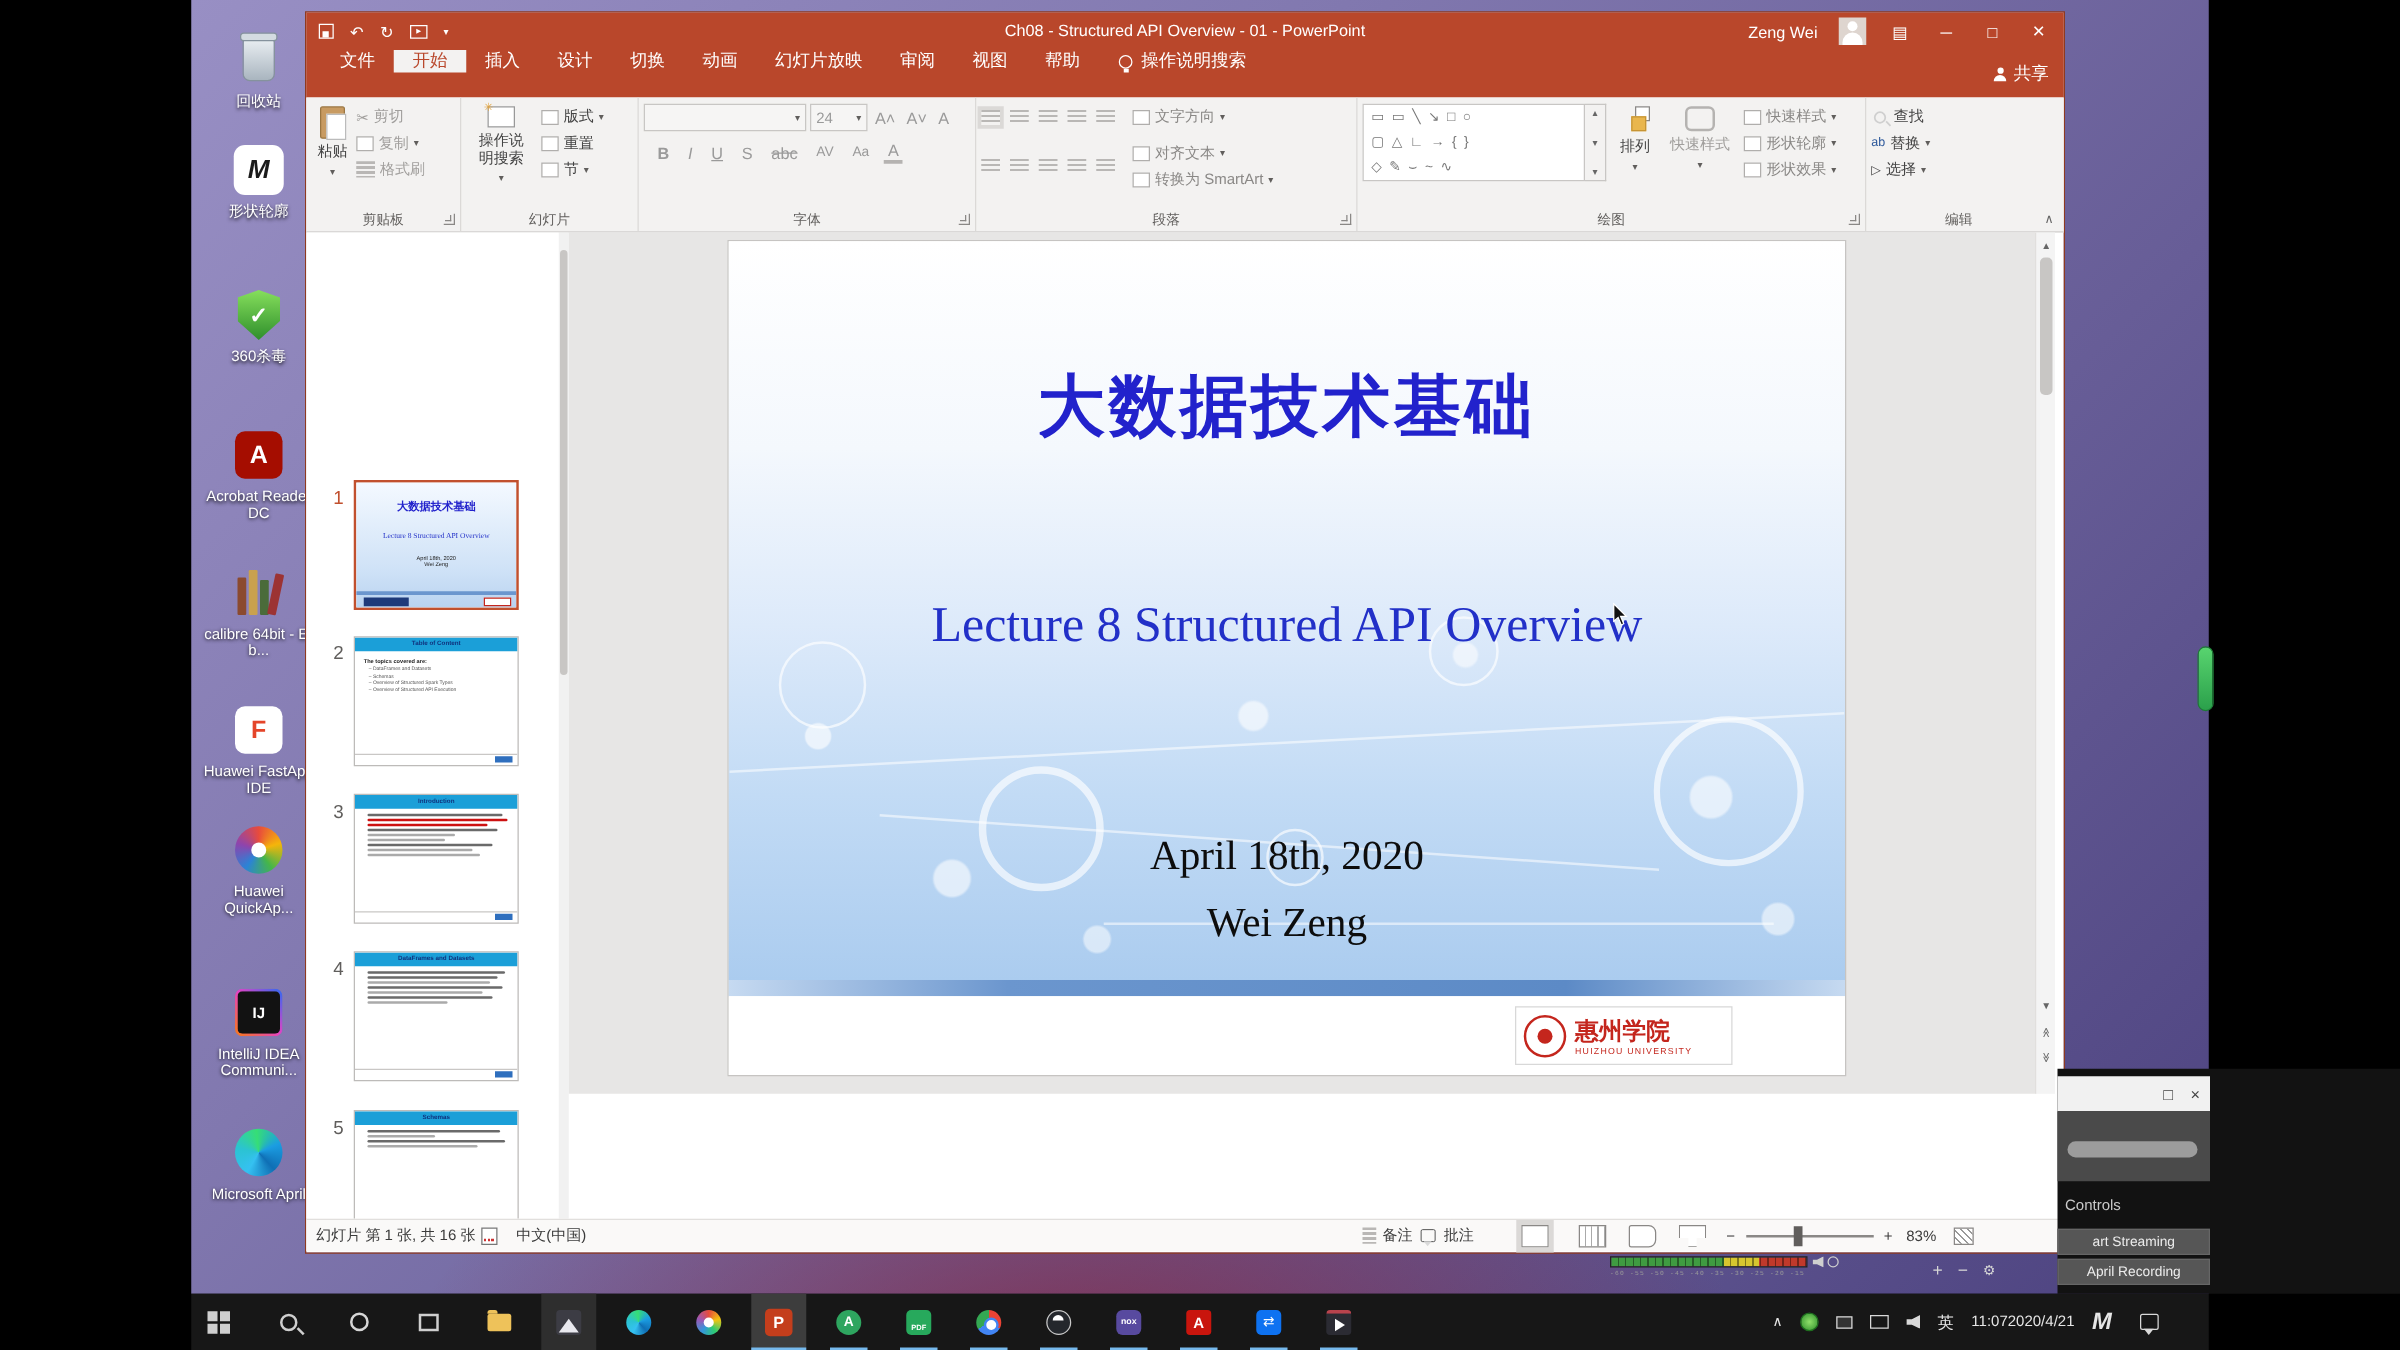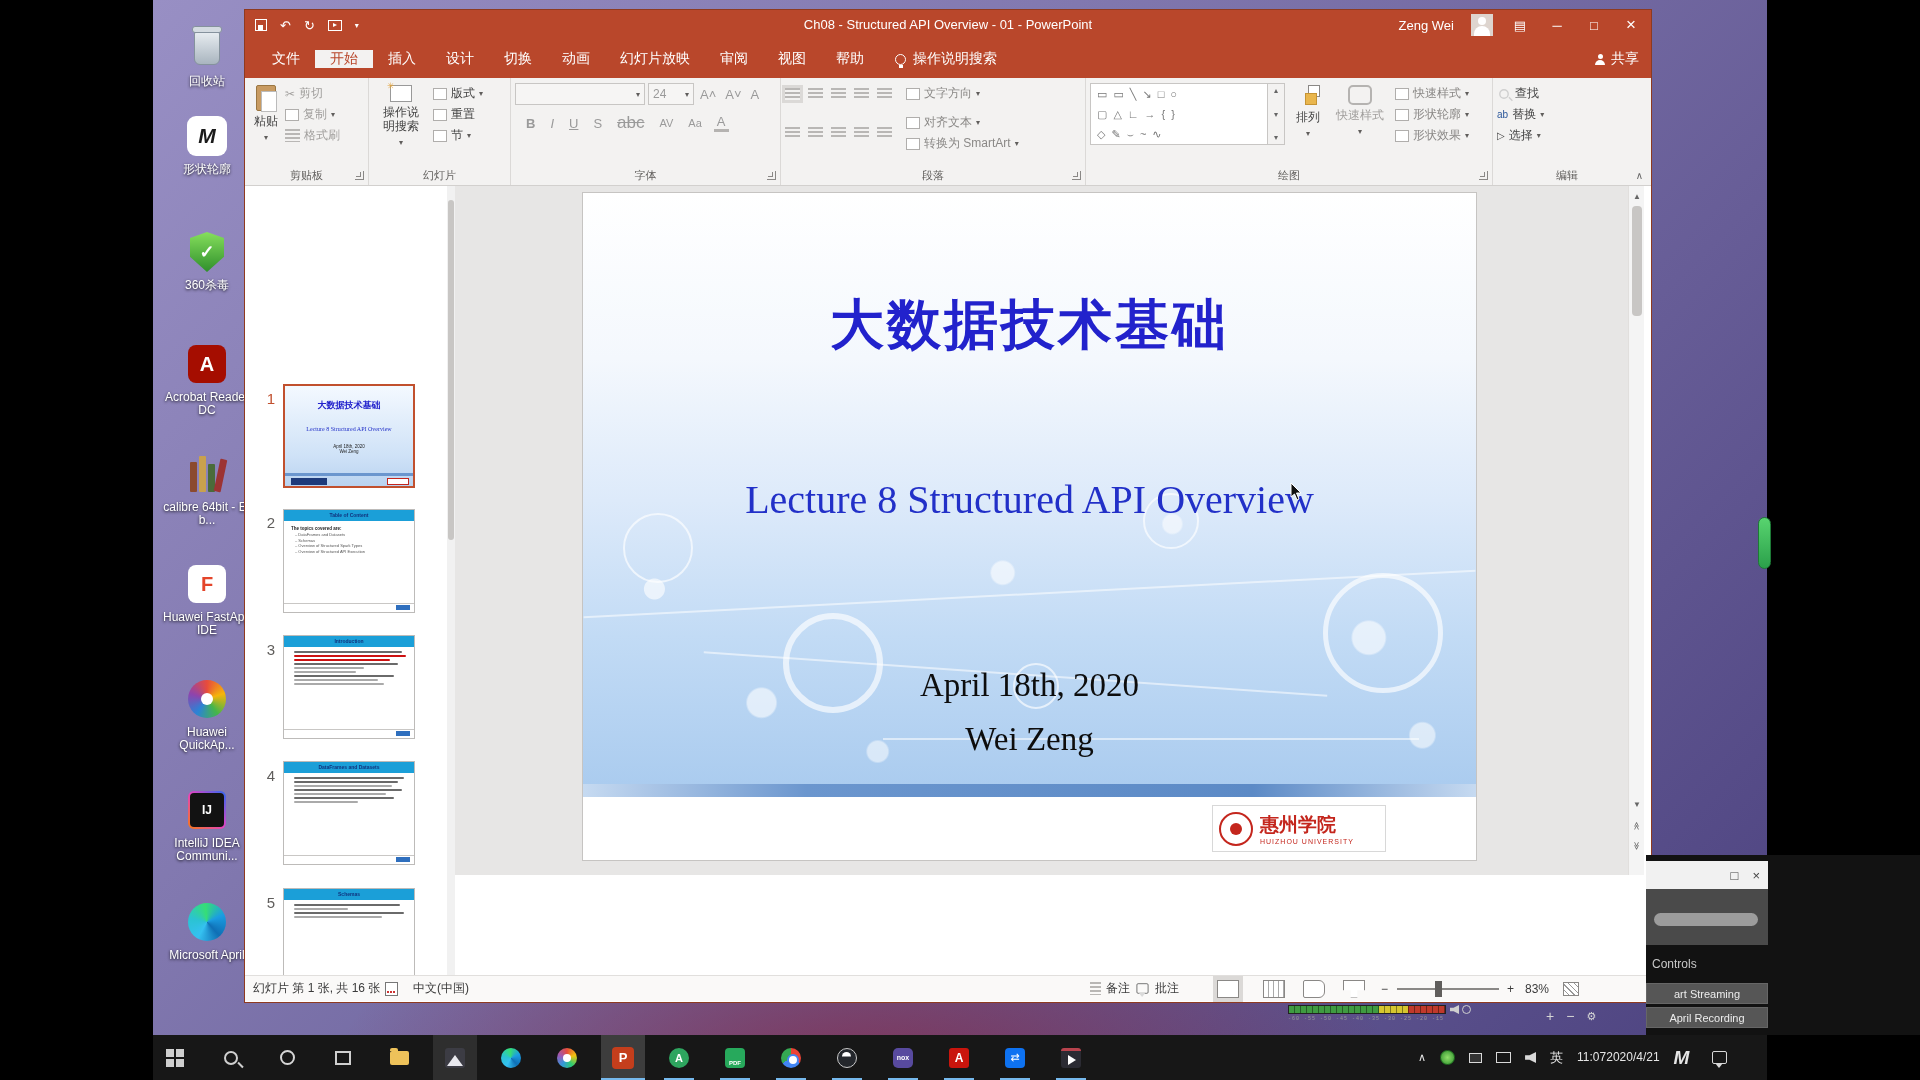--- a/index.html
+++ b/index.html
@@ -31,21 +31,21 @@
 .saveic{width:12px;height:12px;border:1.5px solid #fff;position:relative}
 .saveic:after{content:"";position:absolute;left:2px;bottom:0;width:5px;height:5px;background:#fff}
 .showic{width:14px;height:11px;border:1.5px solid #fff;position:relative}
 .showic:after{content:"";position:absolute;left:4px;top:2px;border-left:4px solid #fff;border-top:2.5px solid transparent;border-bottom:2.5px solid transparent}
 .tbar-title{position:absolute;left:0;right:0;line-height:30px;text-align:center;font-size:13px}
 .tbar-right{position:absolute;right:10px;top:0;height:30px;display:flex;align-items:center;gap:17px;font-size:13px}
 .avatar{width:22px;height:22px;background:#ded5cf;position:relative;overflow:hidden}
 .avatar:before{content:"";position:absolute;left:7px;top:3px;width:8px;height:8px;border-radius:50%;background:#fff}
 .avatar:after{content:"";position:absolute;left:3px;top:12px;width:16px;height:12px;border-radius:8px 8px 0 0;background:#fff}
 .winbtn{width:20px;text-align:center}
-.tabs{height:38px;background:#B9472B;display:flex;align-items:center;padding-left:12px;color:#fff;font-size:14px;position:relative}
+.tabs{height:38px;background:#B9472B;display:flex;align-items:flex-start;padding-left:12px;color:#fff;font-size:14px;position:relative}
 .tab{padding:0 15px;display:flex;align-items:center;white-space:nowrap}
 .tab.active{background:#F3F2F1;color:#B9472B}
 .tellme{display:flex;align-items:center;gap:7px;margin-left:16px;white-space:nowrap}
 .bulb{width:11px;height:11px;border:1.5px solid #fff;border-radius:50%;position:relative}
 .bulb:after{content:"";position:absolute;left:2.5px;top:10px;width:4px;height:3px;background:#fff}
 .share{position:absolute;right:12px;top:0;height:38px;display:flex;align-items:center;gap:6px}
 .person{width:10px;height:10px;position:relative}
 .person:before{content:"";position:absolute;left:2.5px;top:0;width:5px;height:5px;border-radius:50%;background:#fff}
 .person:after{content:"";position:absolute;left:0;top:5.5px;width:10px;height:5px;border-radius:5px 5px 0 0;background:#fff}
 
@@ -222,21 +222,21 @@
         </div>
     </div>
     <div class="lab">calibre 64bit - E-b...</div>
   </div>
   <div class="dicon" style="top:560px">
     <div class="dimg">
         <div class="i-fast i-sq">F</div>
       </div>
     <div class="lab">Huawei FastApp IDE</div>
   </div>
-  <div class="dicon" style="top:675px">
+  <div class="dicon" style="top:656px">
     <div class="dimg">
         <div class="i-quick"></div>
       </div>
     <div class="lab">Huawei QuickAp...</div>
   </div>
   <div class="dicon" style="top:786px">
     <div class="dimg">
         <div class="i-ij i-sq">IJ</div>
       </div>
     <div class="lab">IntelliJ IDEA Communi...</div>
@@ -359,21 +359,21 @@
           </div>
         <span class="fbtn">A˄</span>
         <span class="fbtn">A˅</span>
         <span class="fbtn">A</span>
       </div>
       <div style="display:flex;gap:9px;align-items:center;margin-top:8px;padding-left:8px">
         <span class="fbtn" style="font-weight:bold">B</span>
         <span class="fbtn" style="font-style:italic">I</span>
         <span class="fbtn" style="text-decoration:underline">U</span>
         <span class="fbtn">S</span>
-        <span class="fbtn" style="text-decoration:line-through;font-size:17px">abc</span>
+        <span class="fbtn" style="text-decoration:line-through;font-size:13px">abc</span>
         <span class="fbtn" style="font-size:11px">AV</span>
         <span class="fbtn" style="font-size:11px">Aa</span>
         <span class="fbtn" style="border-bottom:3px solid #b5b3b1">A</span>
       </div>
       <div class="grp-label">字体</div>
       <div class="launcher"></div>
     </div>
 
     <div class="grp" style="width:305px">
       <div style="display:flex;gap:8px;align-items:center">

